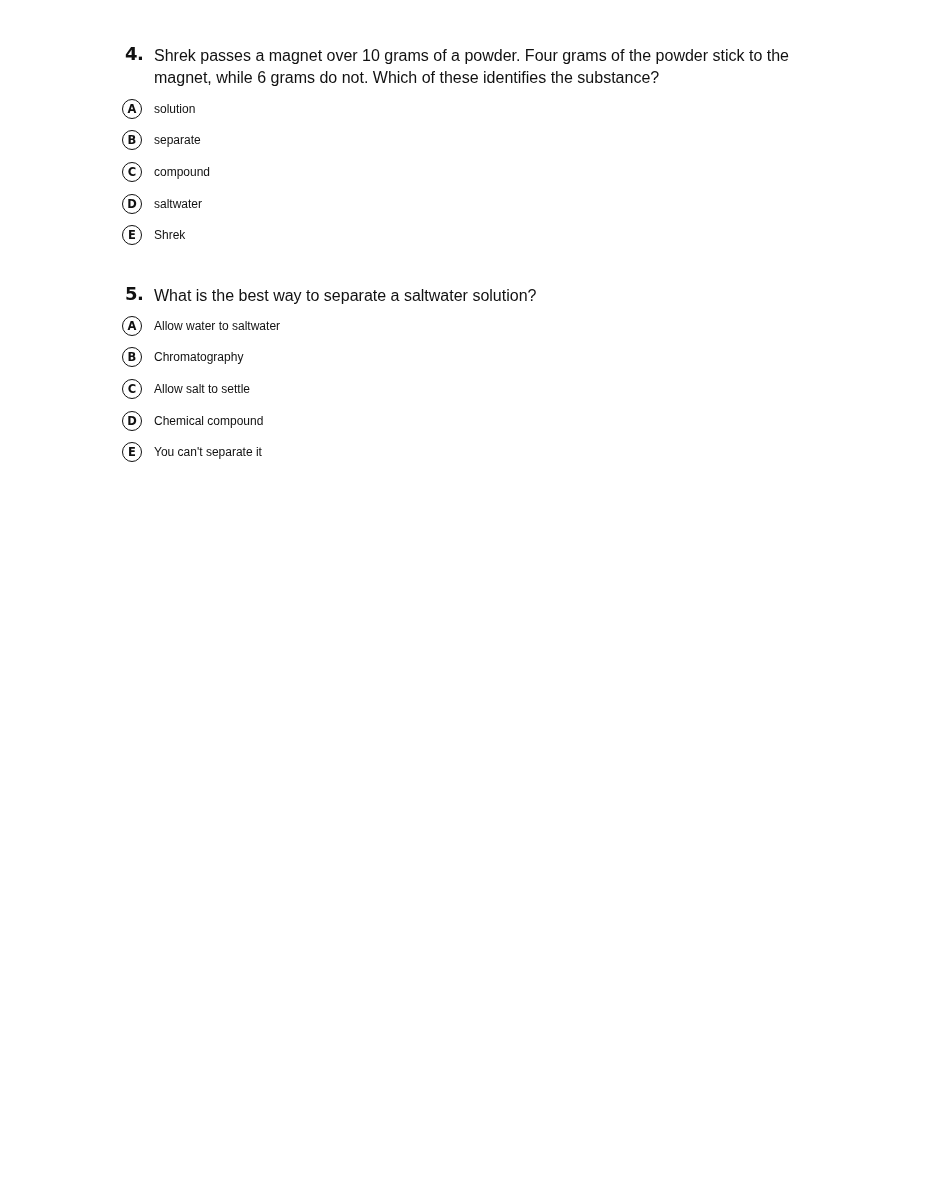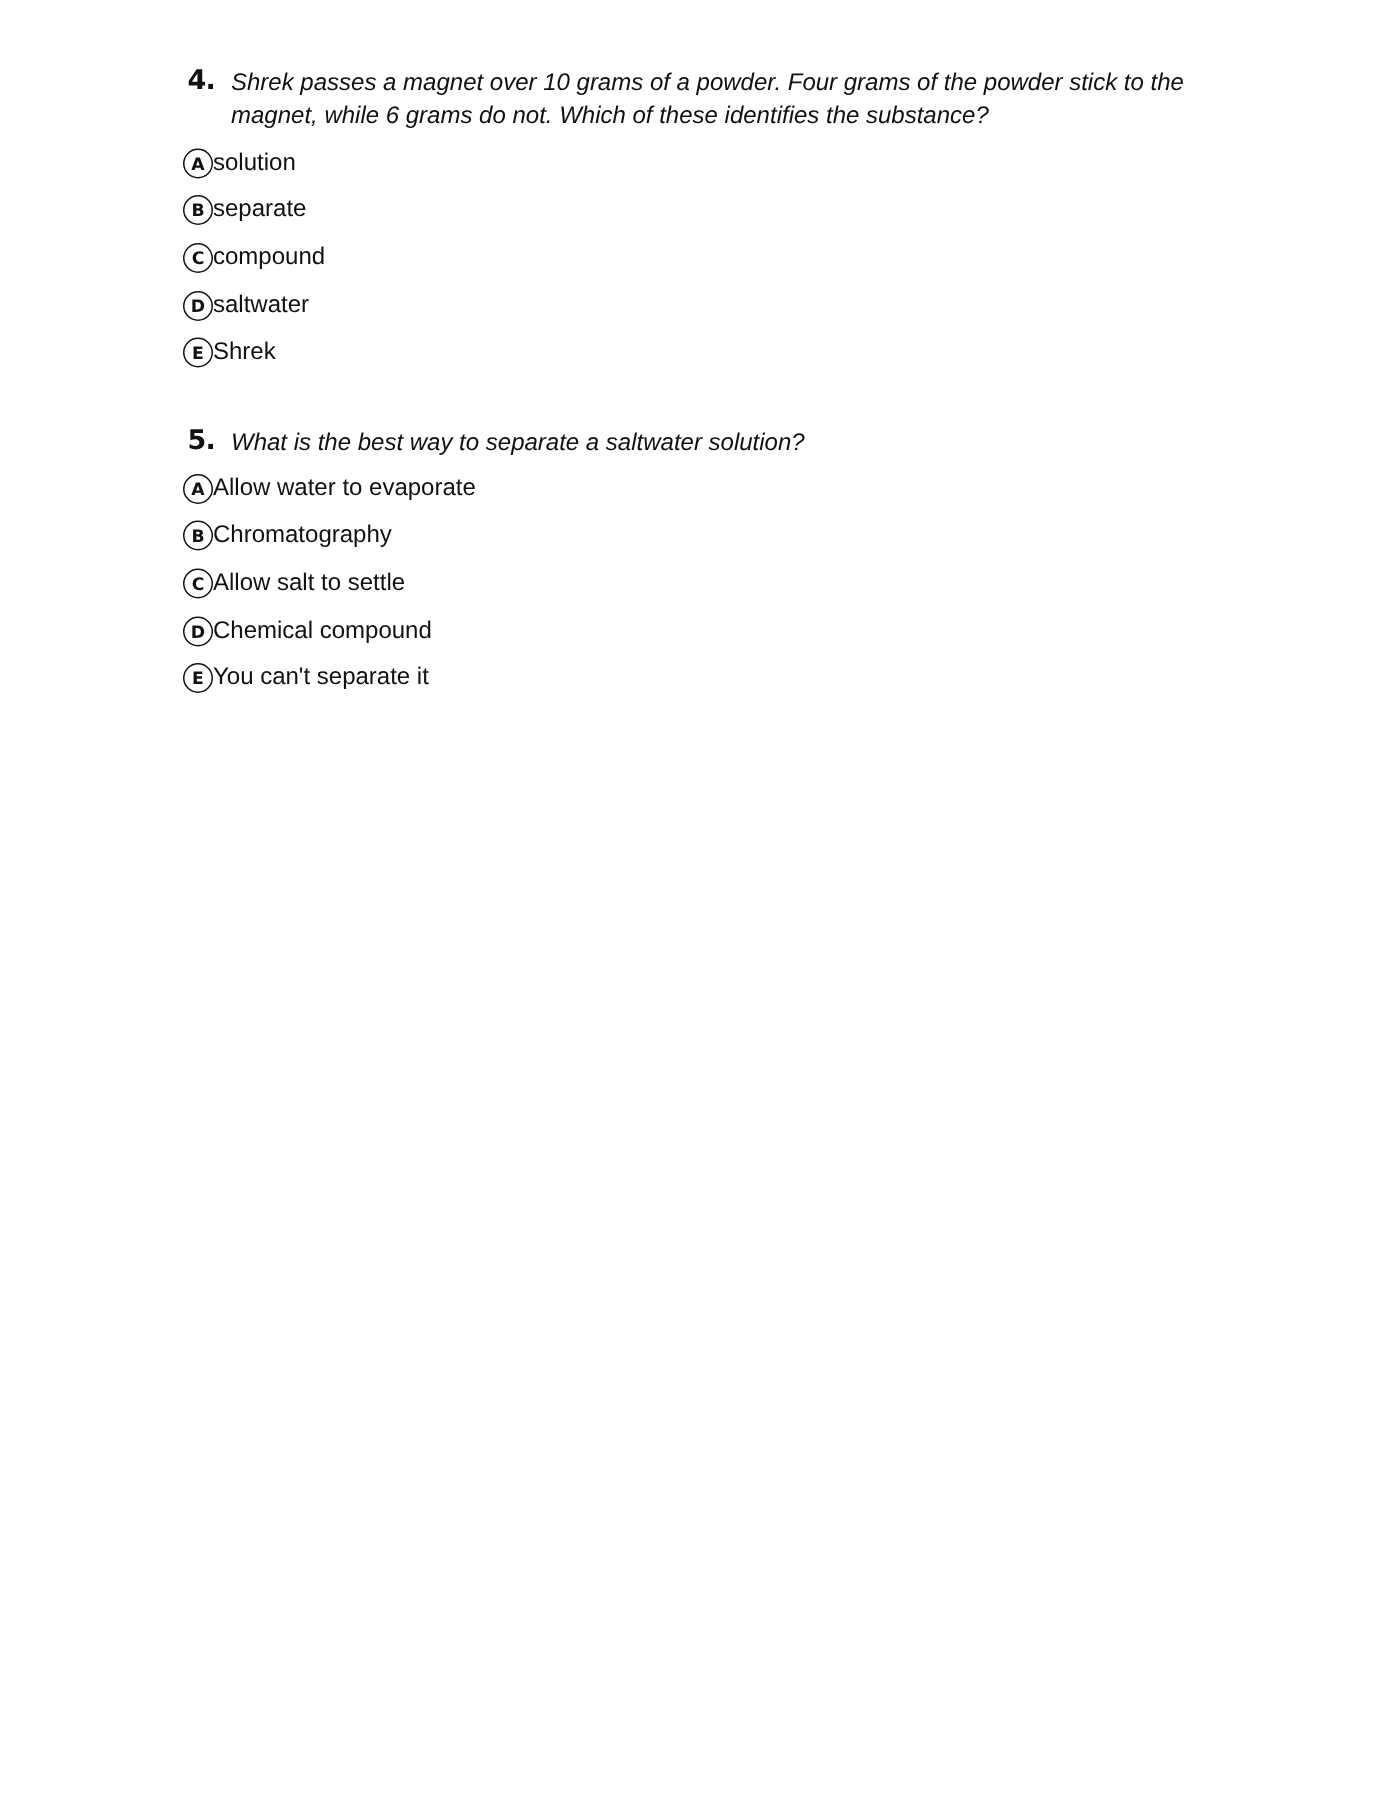--- a/index.html
+++ b/index.html
@@ -30,21 +30,20 @@
       position: absolute;
       left: 4px;
       top: -2px;
       font-family: "DejaVu Sans", sans-serif;
       font-weight: bold;
       font-size: 18px;
       letter-spacing: -0.5px;
     }
     .q-text {
       display: block;
-      font-style: italic;
     }
     .options {
       margin: 0;
       padding: 0;
       list-style: none;
     }
     .option {
       display: flex;
       align-items: center;
       height: 31.6px;
@@ -60,21 +59,22 @@
       align-items: center;
       justify-content: center;
       font-family: "DejaVu Sans", sans-serif;
       font-weight: bold;
       font-size: 11.5px;
       margin-left: 1px;
       flex-shrink: 0;
       background: #fff;
     }
     .opt-text {
-      font-size: 16px;
+      font-size: 12px;
+      margin-left: 12px;
     }
     #q4 { top: 45px; }
     #q4 .options { margin-top: 4px; }
     #q5 { top: 285px; }
     #q5 .options { margin-top: 3px; }
   </style>
 </head>
 <body>
 
 <div class="question" id="q4">
@@ -107,21 +107,21 @@
 </div>
 
 <div class="question" id="q5">
   <div class="q-head">
     <span class="q-num">5.</span>
     <span class="q-text">What is the best way to separate a saltwater solution?</span>
   </div>
   <ul class="options">
     <li class="option">
       <span class="bubble">A</span>
-      <span class="opt-text">Allow water to evaporate</span>
+      <span class="opt-text">Allow water to saltwater</span>
     </li>
     <li class="option">
       <span class="bubble">B</span>
       <span class="opt-text">Chromatography</span>
     </li>
     <li class="option">
       <span class="bubble">C</span>
       <span class="opt-text">Allow salt to settle</span>
     </li>
     <li class="option">

